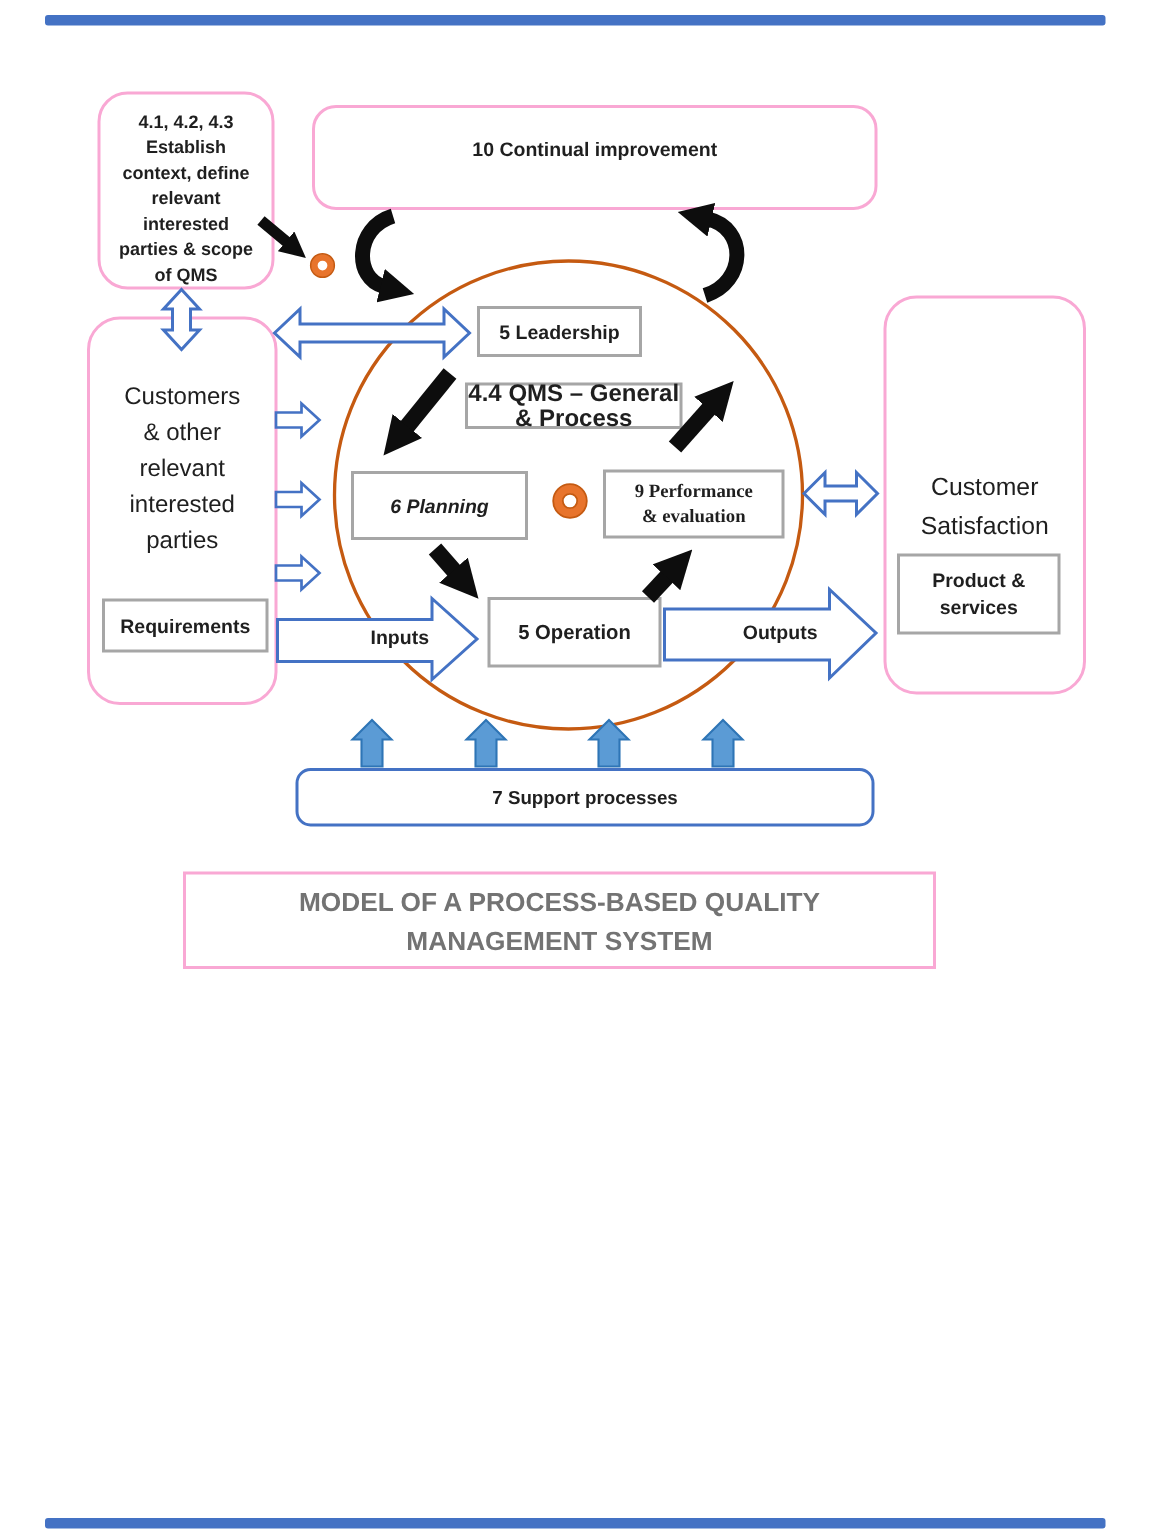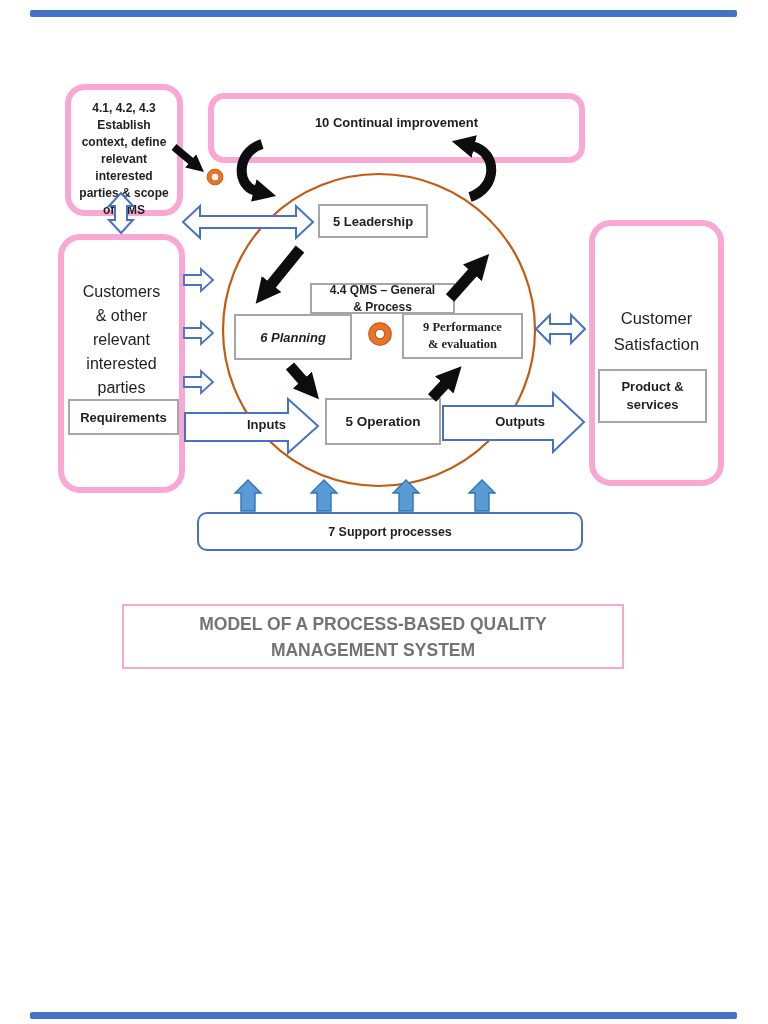--- a/index.html
+++ b/index.html
@@ -4,39 +4,39 @@
 <style>
   html,body{margin:0;padding:0;background:#fff;}
   #page{position:relative;width:768px;height:1024px;background:#fff;overflow:hidden;
         font-family:"Liberation Sans",sans-serif;color:#1f1f1f;}
   .edgebar{position:absolute;left:30px;width:707px;height:7px;background:#4472c4;border-radius:2px;}
   svg{position:absolute;left:0;top:0;}
   #svg-under{z-index:1;}
   #svg-over{z-index:3;pointer-events:none;}
   .box{position:absolute;box-sizing:border-box;background:#fff;z-index:2;
        display:flex;align-items:center;justify-content:center;flex-direction:column;text-align:center;}
-  .green{border:6px solid #f9a8d4;margin-top:23px;}
+  .green{border:2px solid #f9a8d4;}
   .gray{border:2px solid #a6a6a6;}
   .blueb{border:2px solid #4472c4;}
   .lbl{position:absolute;z-index:4;text-align:right;font-weight:bold;font-size:13px;color:#1f1f1f;}
   
   #ctx{left:65px;top:61px;width:118px;height:132px;border-radius:20px;
        font-size:12px;font-weight:bold;line-height:17px;justify-content:flex-start;padding-top:10px;}
   #continual{left:208px;top:70px;width:377px;height:70px;border-radius:16px;
        font-size:13px;font-weight:bold;padding-bottom:12px;}
   #customers{left:58px;top:211px;width:127px;height:259px;border-radius:22px;justify-content:flex-start;
        font-size:16px;font-weight:400;line-height:24px;padding-top:40px;}
   #requirements{left:68px;top:399px;width:111px;height:36px;font-size:13px;font-weight:bold;z-index:2;}
   #leadership{left:318px;top:204px;width:110px;height:34px;font-size:13px;font-weight:bold;}
-  #qms44{left:310px;top:255px;width:145px;height:31px;font-size:12px;font-weight:bold;line-height:17px;margin-top:28px;}
+  #qms44{left:310px;top:255px;width:145px;height:31px;font-size:16px;font-weight:bold;line-height:17px;}
   #planning{left:234px;top:314px;width:118px;height:46px;font-size:13px;font-weight:bold;font-style:italic;}
   #performance{left:402px;top:313px;width:121px;height:46px;font-size:12.5px;font-weight:bold;line-height:17px;font-family:Liberation Serif, serif;}
   #operation{left:325px;top:398px;width:116px;height:47px;font-size:13.5px;font-weight:bold;}
   #cs{left:589px;top:197px;width:135px;height:266px;border-radius:22px;justify-content:flex-start;
-       font-size:16.5px;font-weight:400;line-height:26px;padding-top:79px;}
+       font-size:16.5px;font-weight:400;line-height:26px;padding-top:113px;}
   #product{left:598px;top:369px;width:109px;height:54px;font-size:13px;font-weight:bold;line-height:18px;}
   #support{left:197px;top:512px;width:386px;height:39px;border-radius:10px;font-size:12.5px;font-weight:bold;}
   #titlebox{left:122px;top:581px;width:502px;height:65px;border-width:2.5px;
        font-size:17.5px;font-weight:bold;line-height:26px;color:#737373;}
   #inputs-label{left:196px;top:417px;width:90px;}
   #outputs-label{left:455px;top:414px;width:90px;}
 </style>
 </head>
 <body>
 

